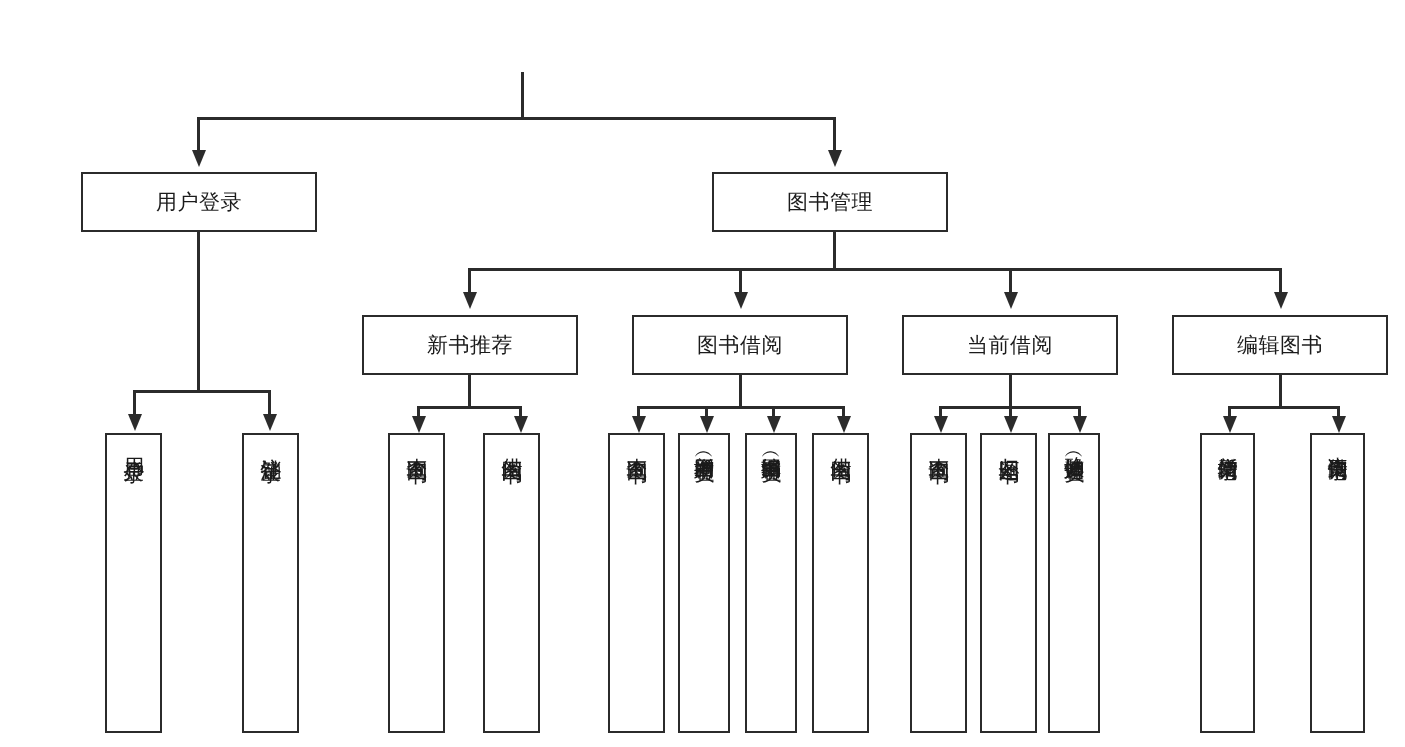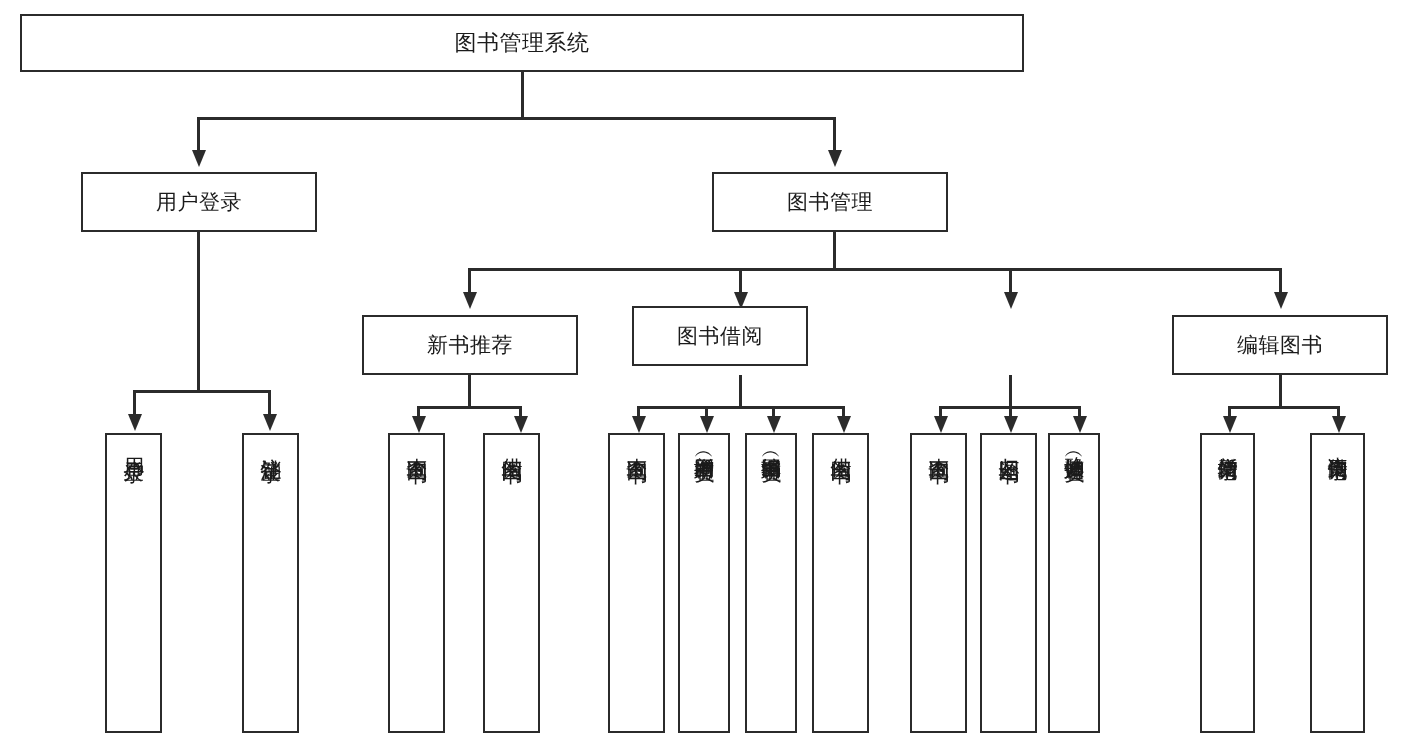--- a/index.html
+++ b/index.html
@@ -83,23 +83,20 @@
     color: #c9c9c9;
     white-space: nowrap;
     letter-spacing: 0.5px;
   }
 </style>
 </head>
 <body>
 
 <div id="canvas">
 
-  <div class="node h root" style="left:20px; top:14px; width:1004px; height:58px;">
-    <span class="lbl">图书管理系统</span>
-  </div>
 
   <div class="ln vz" style="left:521px; top:72px; height:46px;"></div>
 
   <div class="ln hz" style="left:197px; top:117px; width:638px;"></div>
 
   <div class="ln vz" style="left:197px; top:117px; height:33px;"></div>
   <div class="arrow" style="left:192px; top:150px;"></div>
   <div class="ln vz" style="left:833px; top:117px; height:33px;"></div>
   <div class="arrow" style="left:828px; top:150px;"></div>
 
@@ -125,22 +122,25 @@
   <div class="ln vz" style="left:739px; top:268px; height:25px;"></div>
   <div class="arrow" style="left:734px; top:292px;"></div>
   <div class="ln vz" style="left:1009px; top:268px; height:25px;"></div>
   <div class="arrow" style="left:1004px; top:292px;"></div>
   <div class="ln vz" style="left:1279px; top:268px; height:25px;"></div>
   <div class="arrow" style="left:1274px; top:292px;"></div>
 
   <div class="node h" style="left:362px; top:315px; width:216px; height:60px;justify-content:center;">
     <span class="lbl">新书推荐</span>
   </div>
-  <div class="node h" style="left:632px; top:306px; width:176px; height:60px;">
+  <div class="node h" style="left:632px; top:315px; width:216px; height:60px;">
     <span class="lbl">图书借阅</span>
+  </div>
+  <div class="node h" style="left:902px; top:315px; width:216px; height:60px;">
+    <span class="lbl">当前借阅</span>
   </div>
   <div class="node h" style="left:1172px; top:315px; width:216px; height:60px;">
     <span class="lbl">编辑图书</span>
   </div>
 
   <div class="ln vz" style="left:468px; top:375px; height:33px;"></div>
   <div class="ln hz" style="left:417px; top:406px; width:105px;"></div>
   <div class="ln vz" style="left:417px; top:406px; height:12px;"></div>
   <div class="arrow" style="left:412px; top:416px;"></div>
   <div class="ln vz" style="left:519px; top:406px; height:12px;"></div>

